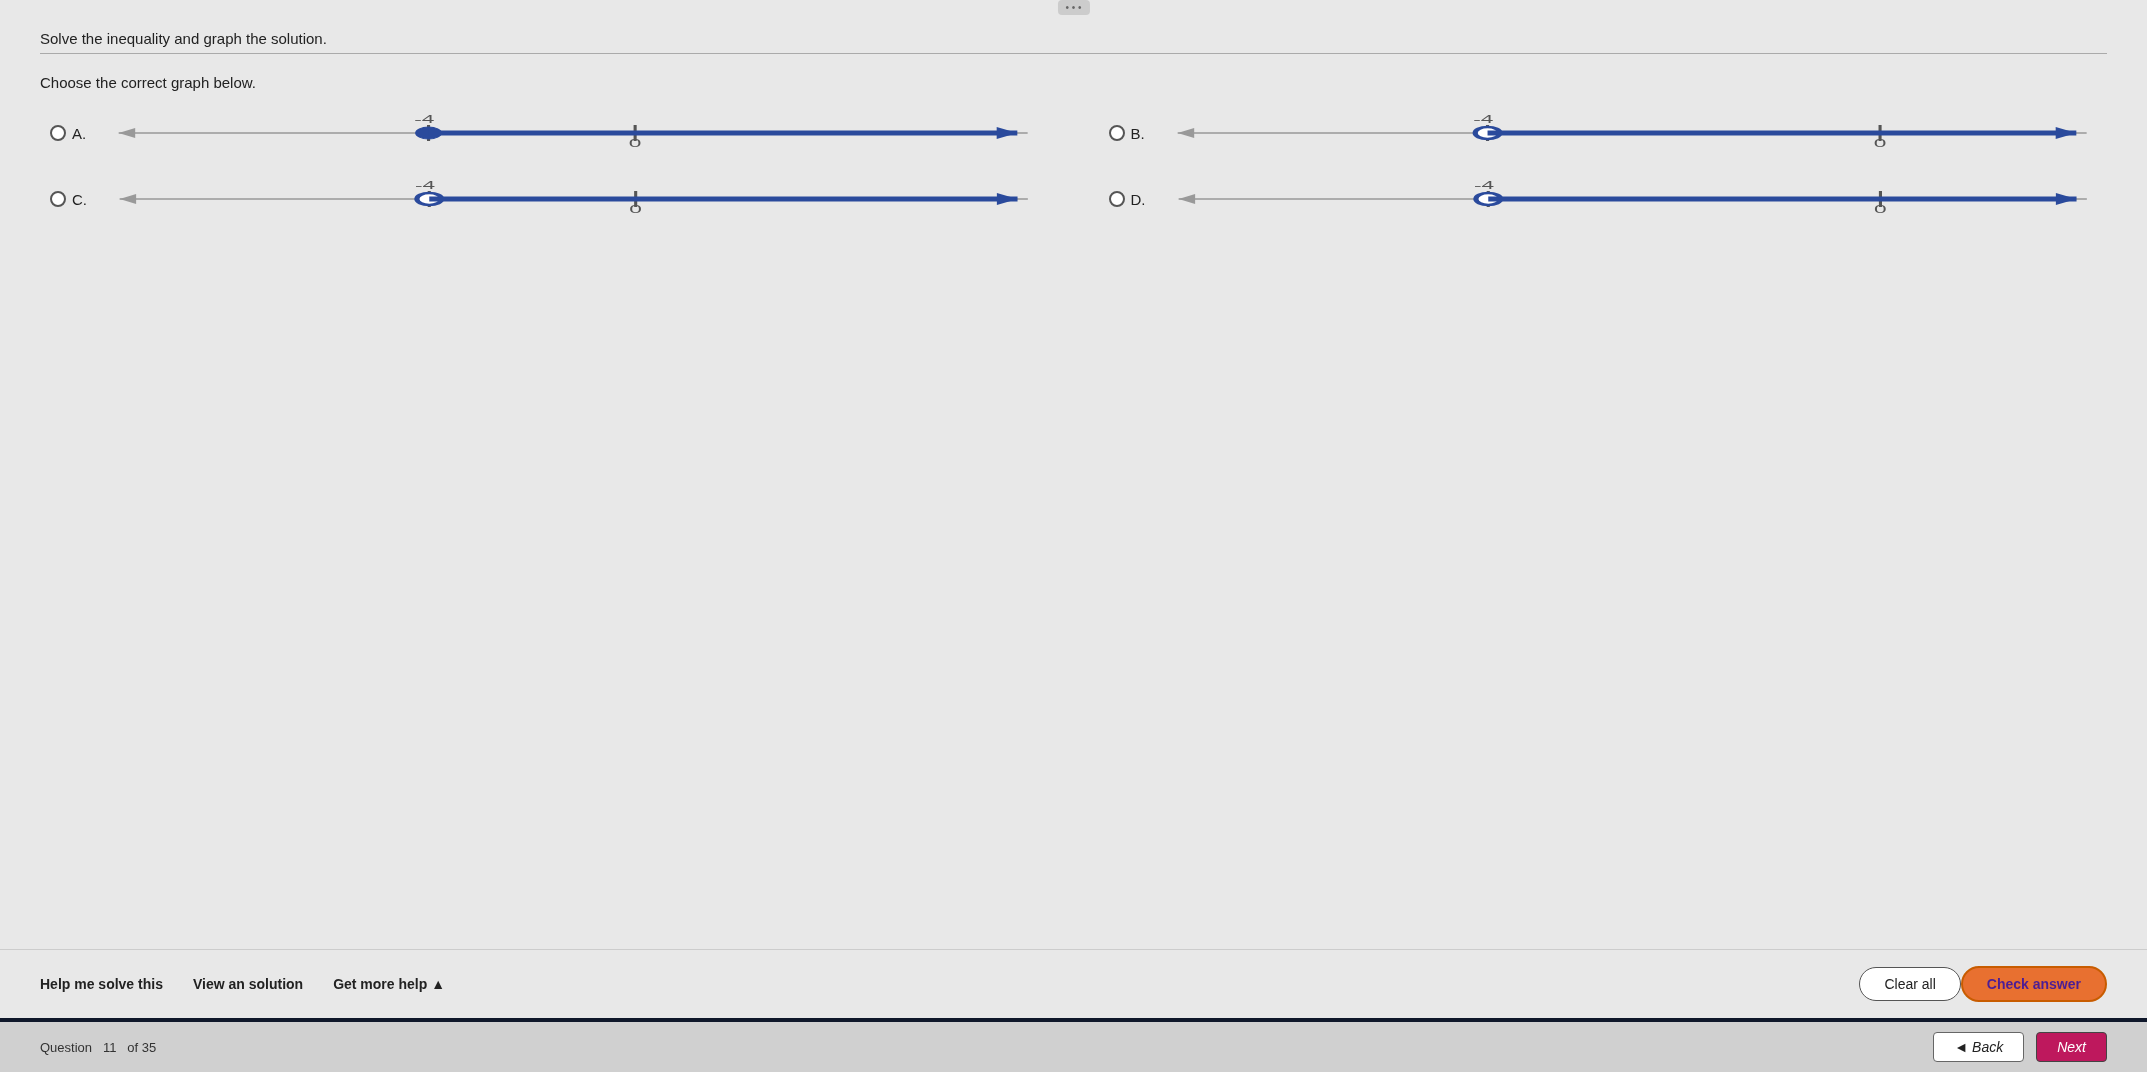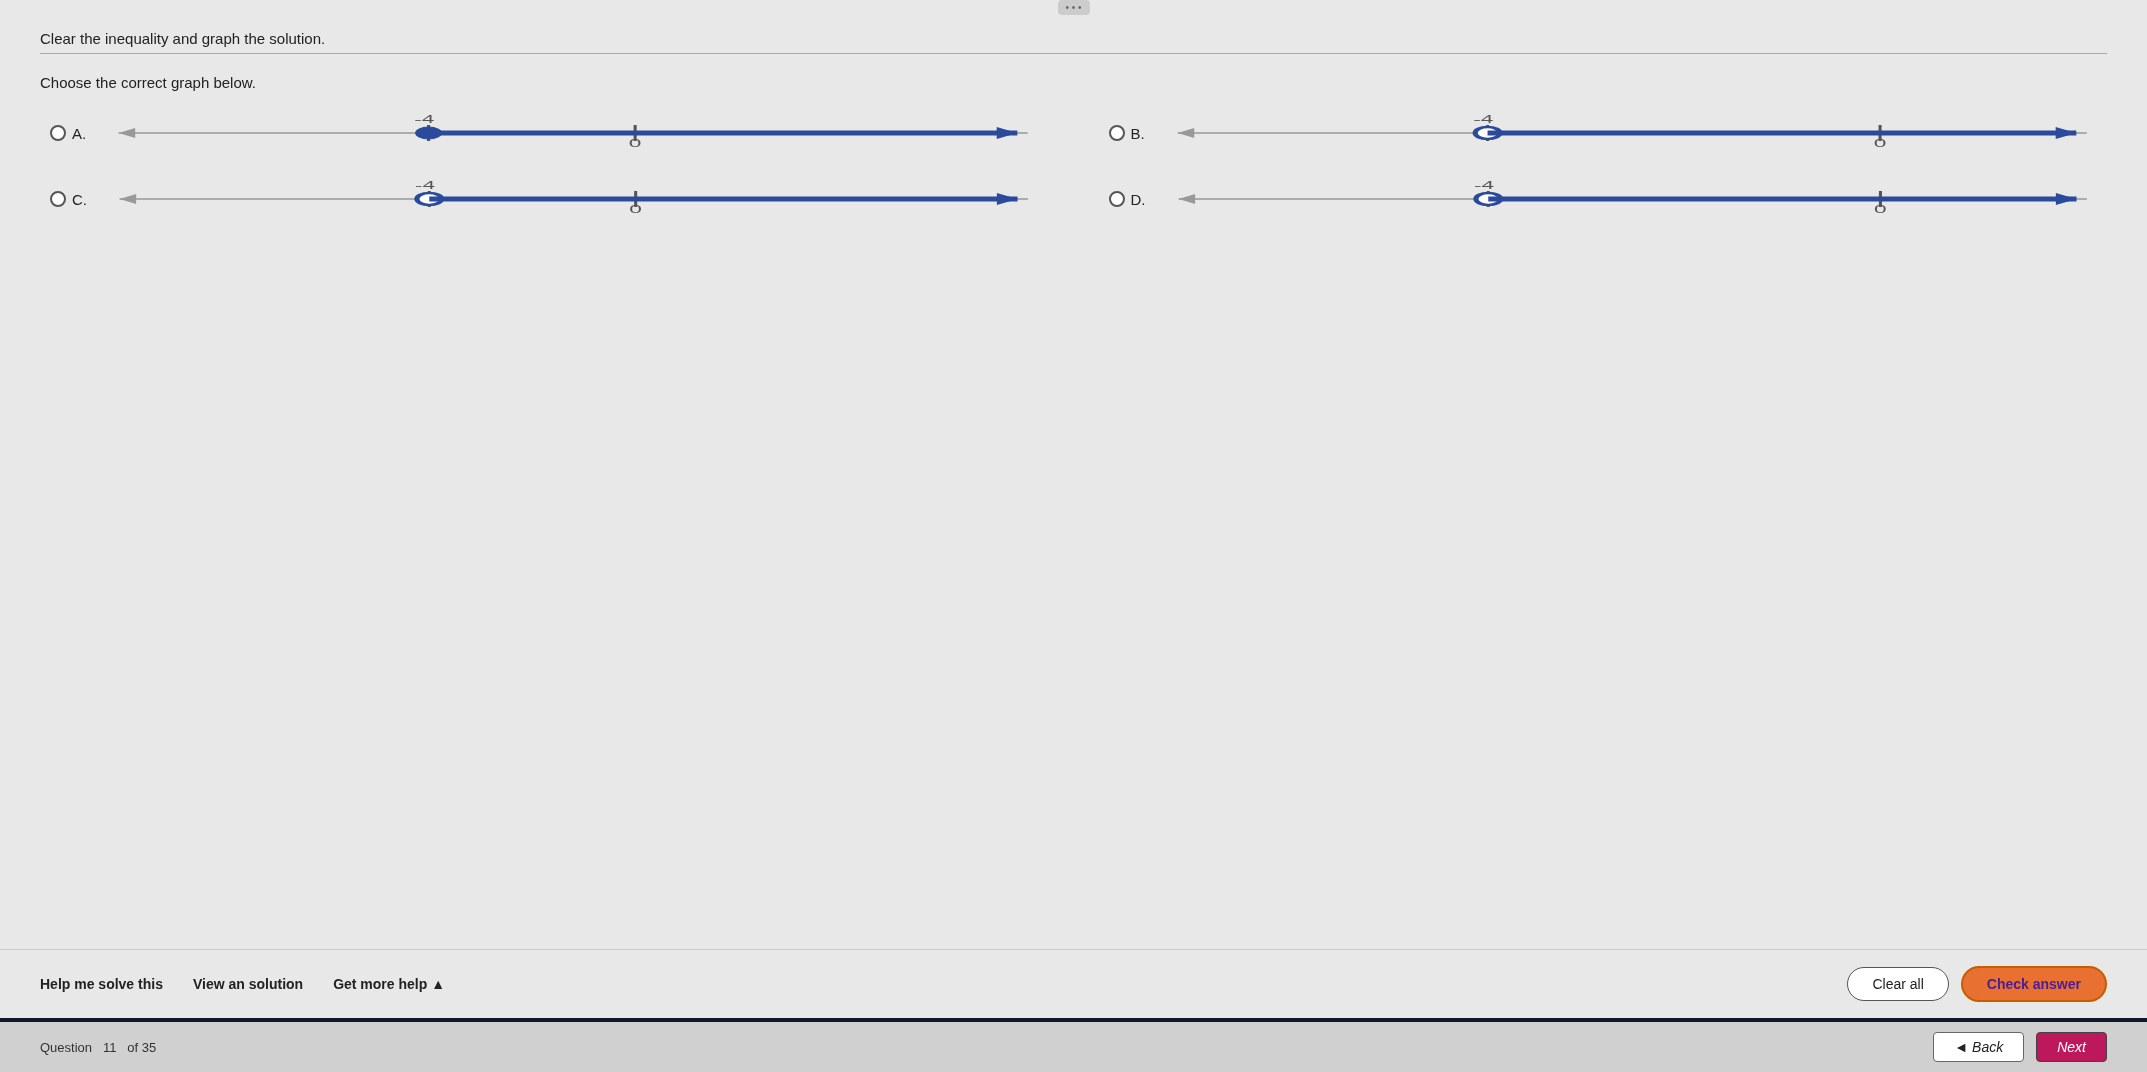--- a/index.html
+++ b/index.html
@@ -98,21 +98,20 @@
     .text-link {
       font-size: 14px;
       font-weight: bold;
       color: #222;
       cursor: pointer;
       text-decoration: none;
     }
     .bottom-right {
       display: flex;
       align-items: center;
-      gap: 12px;
     }
     .clear-all-btn {
       border: 1.5px solid #555;
       background: white;
       border-radius: 20px;
       padding: 8px 24px;
       font-size: 14px;
       cursor: pointer;
       color: #222;
     }
@@ -172,21 +171,21 @@
       cursor: pointer;
     }
   </style>
 </head>
 <body>
 
 <div class="main-content">
 
   <div class="expand-handle">• • •</div>
 
-  <p class="problem-title">Clear the inequality and graph the solution.</p>
+  <p class="problem-title">Solve the inequality and graph the solution.</p>
   <hr class="divider">
   <p class="choose-label">Choose the correct graph below.</p>
 
   <div class="graphs-container">
 
     <div class="graph-row">
 
       <div class="graph-option">
         <label class="radio-label">
           <span class="radio-circle"></span>

